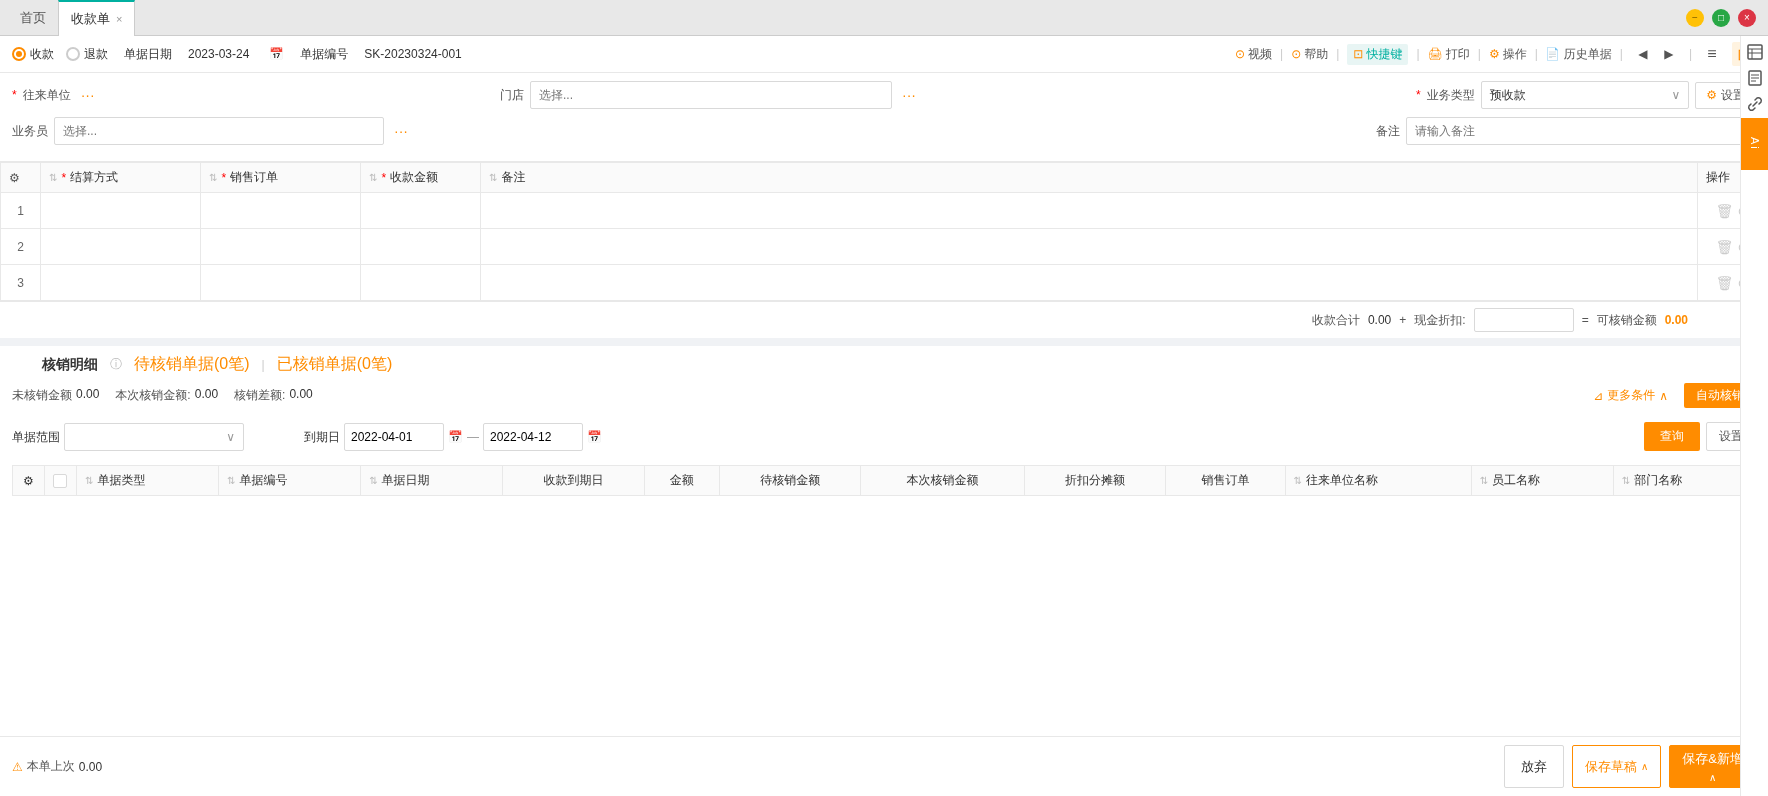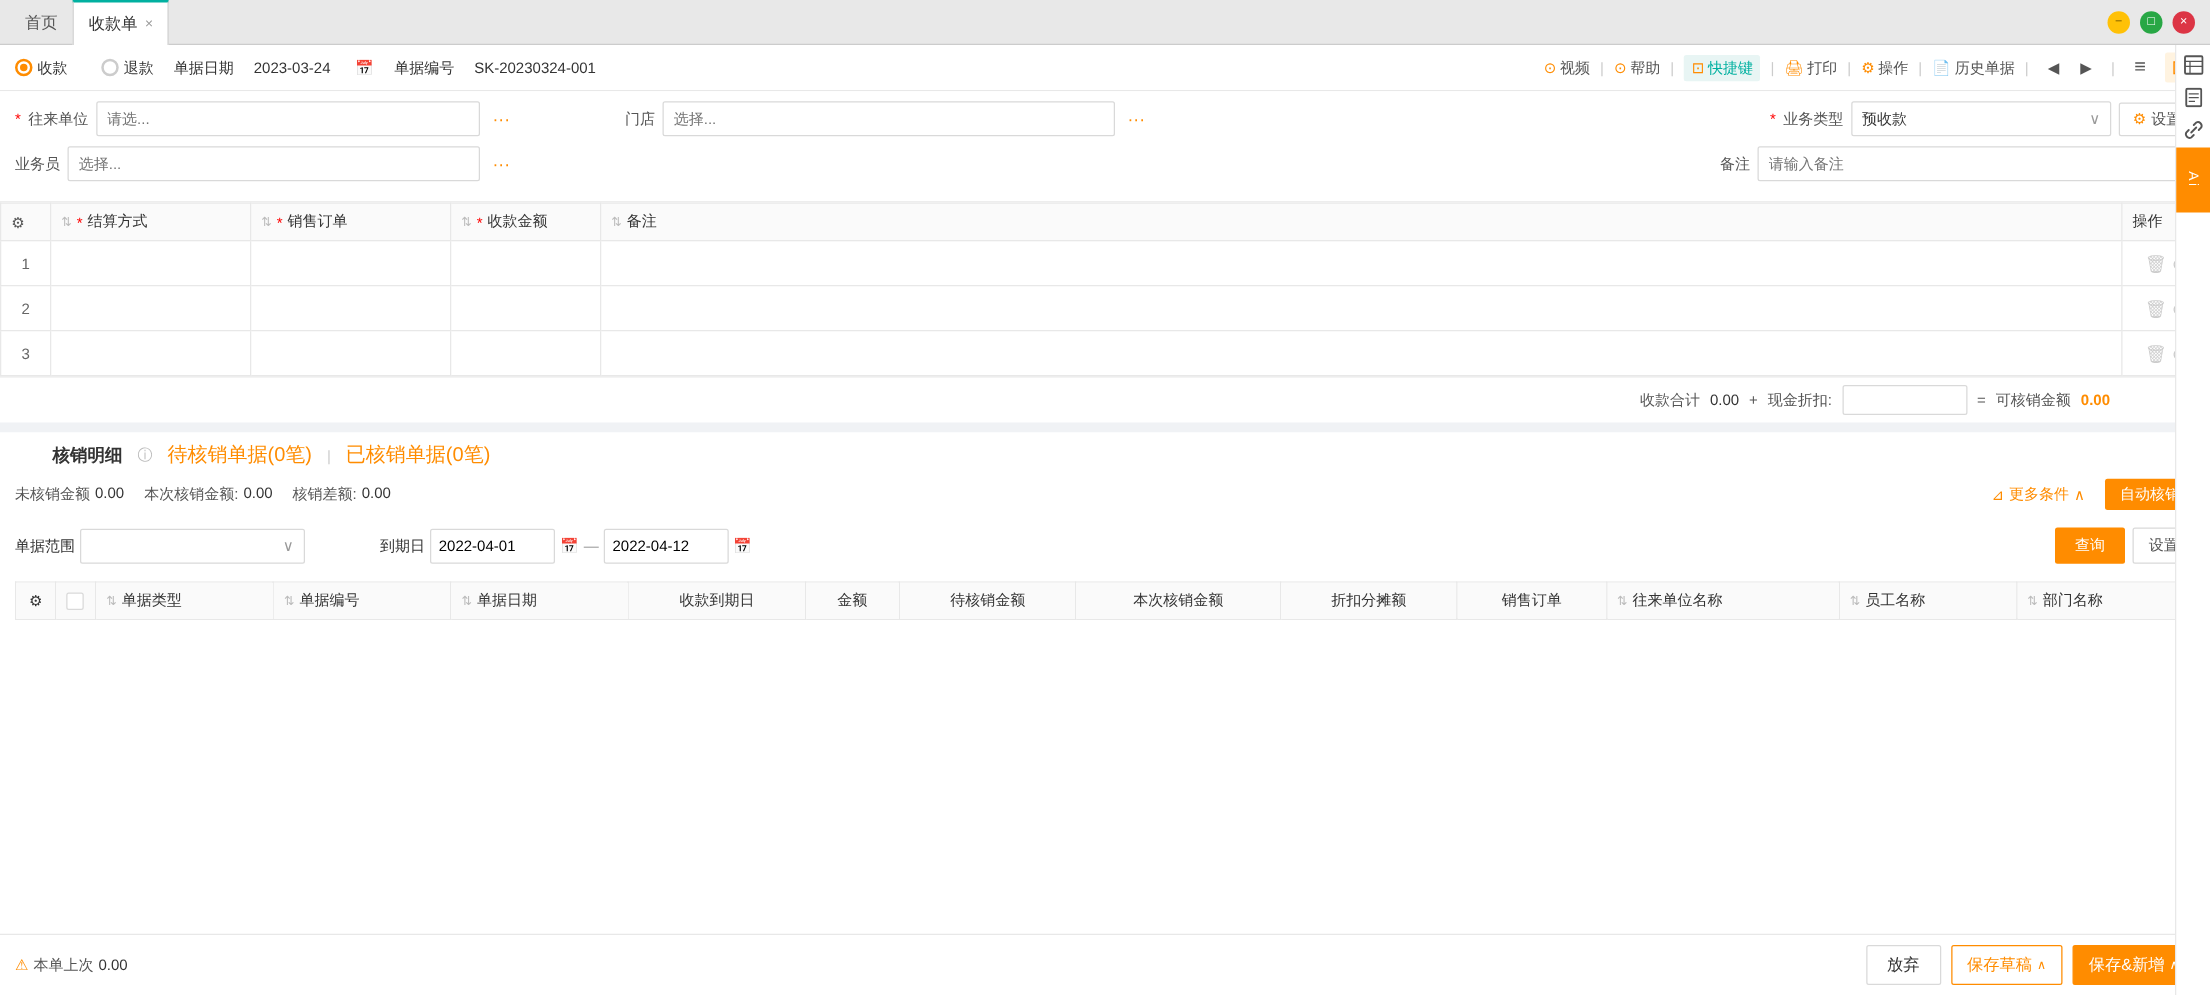--- a/index.html
+++ b/index.html
@@ -27,21 +27,21 @@
     .win-btn.close { background: #dc3545; color: #fff; }
 
     
     .main-container { display: flex; flex-direction: column; height: calc(796px - 36px); background: #fff; }
 
     
     .top-toolbar {
       display: flex; align-items: center; background: #fff; padding: 6px 12px;
       border-bottom: 1px solid #e8e8e8; gap: 16px;
     }
-    .radio-group { display: flex; gap: 27px; align-items: center; }
+    .radio-group { display: flex; gap: 12px; align-items: center; }
     .radio-item { display: flex; align-items: center; gap: 4px; cursor: pointer; }
     .radio-dot { width: 14px; height: 14px; border-radius: 50%; border: 2px solid #ccc; display: flex; align-items: center; justify-content: center; }
     .radio-dot.active { border-color: #ff8c00; }
     .radio-dot.active::after { content: ''; width: 6px; height: 6px; background: #ff8c00; border-radius: 50%; }
     .field-label { color: #333; font-size: 12px; }
     .field-value { color: #333; font-size: 12px; font-weight: 500; }
     .cal-icon { color: #ff8c00; margin-left: 4px; cursor: pointer; }
     .toolbar-right { margin-left: auto; display: flex; align-items: center; gap: 8px; }
     .toolbar-btn { display: flex; align-items: center; gap: 3px; color: #555; cursor: pointer; font-size: 12px; }
     .toolbar-btn .icon { color: #ff8c00; }
@@ -178,21 +178,21 @@
       padding: 6px 16px; cursor: pointer; font-size: 13px; color: #333;
     }
     .btn-save-draft {
       background: #fff; border: 1px solid #ff8c00; border-radius: 2px;
       padding: 6px 12px; cursor: pointer; font-size: 13px; color: #ff8c00;
       display: flex; align-items: center; gap: 4px;
     }
     .btn-save-new {
       background: #ff8c00; border: 1px solid #ff8c00; border-radius: 2px;
       padding: 4px 12px; cursor: pointer; font-size: 13px; color: #fff;
-      display: flex; align-items: center; gap: 4px;
+      display: flex; align-items: center; gap: 4px; flex-direction: column;
     }
     .btn-arrow { font-size: 10px; }
 
     
     .right-sidebar {
       position: fixed; right: 0; top: 36px; width: 28px;
       display: flex; flex-direction: column; align-items: center;
       background: #fff; border-left: 1px solid #e8e8e8; padding: 4px 0; gap: 2px;
       height: calc(796px - 36px);
     }
@@ -284,21 +284,20 @@
       <span class="toolbar-icon-btn" style="font-size:16px;color:#ff8c00;background:#fff3e0;border-radius:2px;">⊞</span>
     </div>
   </div>
 
   <div class="form-area">
     <div class="form-row">
 
       <div class="form-field" style="max-width:400px;">
         <span class="required-star">*</span>
         <span class="form-label">往来单位</span>
-        <input class="form-input" style="color: rgb(187, 187, 187);" placeholder="请选...">
         <span class="more-btn">···</span>
       </div>
 
       <div class="form-field" style="max-width:420px; margin-left:80px;">
         <span class="form-label">门店</span>
         <input class="form-input" style="color: rgb(187, 187, 187);" placeholder="选择...">
         <span class="more-btn">···</span>
       </div>
 
       <div class="form-field" style="margin-left:auto; max-width:340px;">

